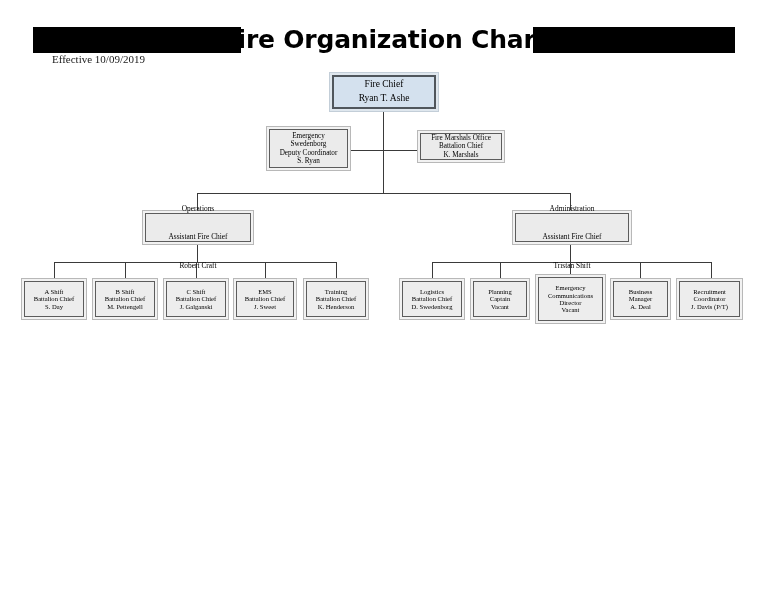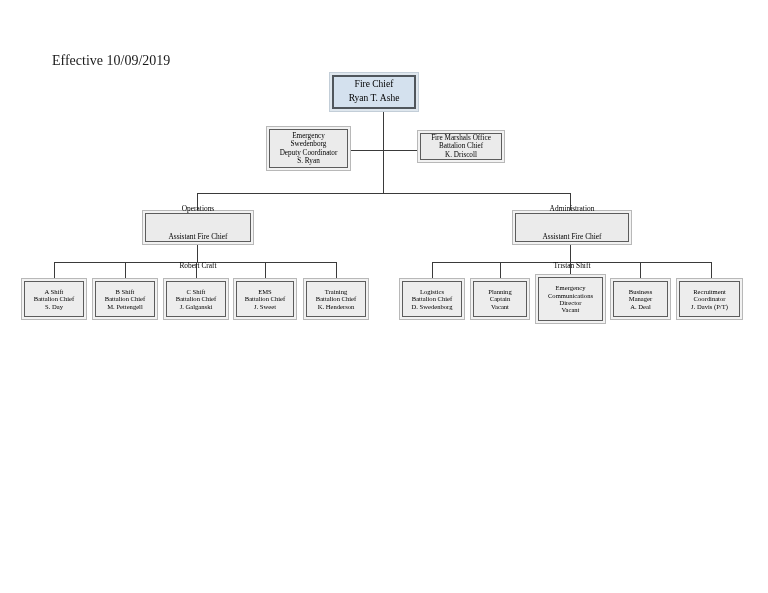--- a/index.html
+++ b/index.html
@@ -45,21 +45,21 @@
     font-size: 25px;
     line-height: 32px;
     color: #000000;
     letter-spacing: -0.2px;
   }
 
   #effective-date {
     position: absolute;
     left: 52px;
     top: 53px;
-    font-size: 14px;
+    font-size: 11px;
     color: #1a1a1a;
     white-space: nowrap;
   }
 
   
   .conn {
     position: absolute;
     background: #3a3a3a;
   }
   .conn-v { width: 1px; }
@@ -104,20 +104,25 @@
 
   .lvl1 .ln { font-size: 7.2px; }
   .lvl2 .ln { font-size: 7.4px; margin-top: 20px; }
   .lvl3 .ln { font-size: 6.6px; }
 </style>
 </head>
 <body>
 
 <div id="page">
 
+  <div id="title-band">
+    <div class="title-bar" id="title-bar-left"></div>
+    <div class="title-bar" id="title-bar-right"></div>
+    <div id="chart-title">Fire Organization Chart</div>
+  </div>
 
   <div id="effective-date">Effective 10/09/2019</div>
 
   <div class="conn conn-v" style="left:383px; top:112px; height:81px;"></div>
 
   <div class="conn conn-h" style="left:351px; top:150px; width:33px;"></div>
 
   <div class="conn conn-h" style="left:383px; top:150px; width:34px;"></div>
 
   <div class="conn conn-h" style="left:197px; top:193px; width:373px;"></div>
@@ -133,41 +138,41 @@
   <div class="conn conn-v" style="left:336px; top:262px; height:16px;"></div>
 
   <div class="conn conn-v" style="left:570px; top:245px; height:17px;"></div>
   <div class="conn conn-h" style="left:432px; top:262px; width:279px;"></div>
   <div class="conn conn-v" style="left:432px; top:262px; height:16px;"></div>
   <div class="conn conn-v" style="left:500px; top:262px; height:16px;"></div>
   <div class="conn conn-v" style="left:570px; top:262px; height:16px;"></div>
   <div class="conn conn-v" style="left:640px; top:262px; height:16px;"></div>
   <div class="conn conn-v" style="left:711px; top:262px; height:16px;"></div>
 
-  <div class="node root" style="left:329px; top:72px; width:90px; height:40px;">
+  <div class="node root" style="left:329px; top:72px; width:110px; height:40px;">
     <div class="node-inner">
       <span class="ln">Fire Chief</span>
       <span class="ln">Ryan T. Ashe</span>
     </div>
   </div>
 
   <div class="node staff lvl1" style="left:266px; top:126px; width:85px; height:45px;">
     <div class="node-inner">
       <span class="ln">Emergency</span>
       <span class="ln">Swedenborg</span>
       <span class="ln">Deputy Coordinator</span>
       <span class="ln">S. Ryan</span>
     </div>
   </div>
 
   <div class="node staff lvl1" style="left:417px; top:130px; width:88px; height:33px;">
     <div class="node-inner">
       <span class="ln">Fire Marshals Office</span>
       <span class="ln">Battalion Chief</span>
-      <span class="ln">K. Driscoll</span>
+      <span class="ln">K. Marshals</span>
     </div>
   </div>
 
   <div class="node division lvl2" style="left:142px; top:210px; width:112px; height:35px;">
     <div class="node-inner">
       <span class="ln">Operations</span>
       <span class="ln">Assistant Fire Chief</span>
       <span class="ln">Robert Craft</span>
     </div>
   </div>

